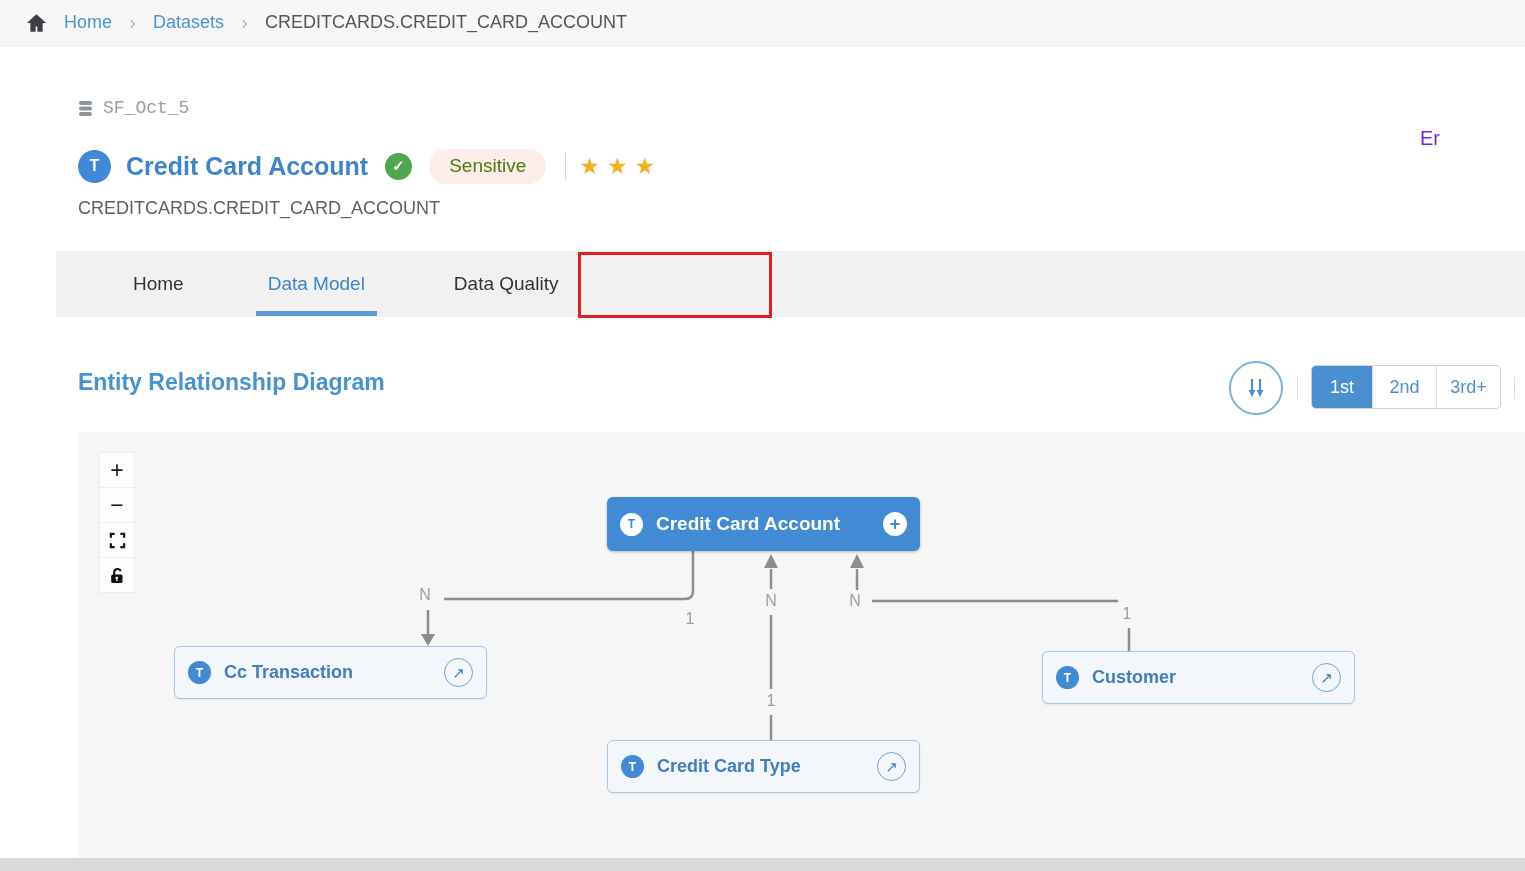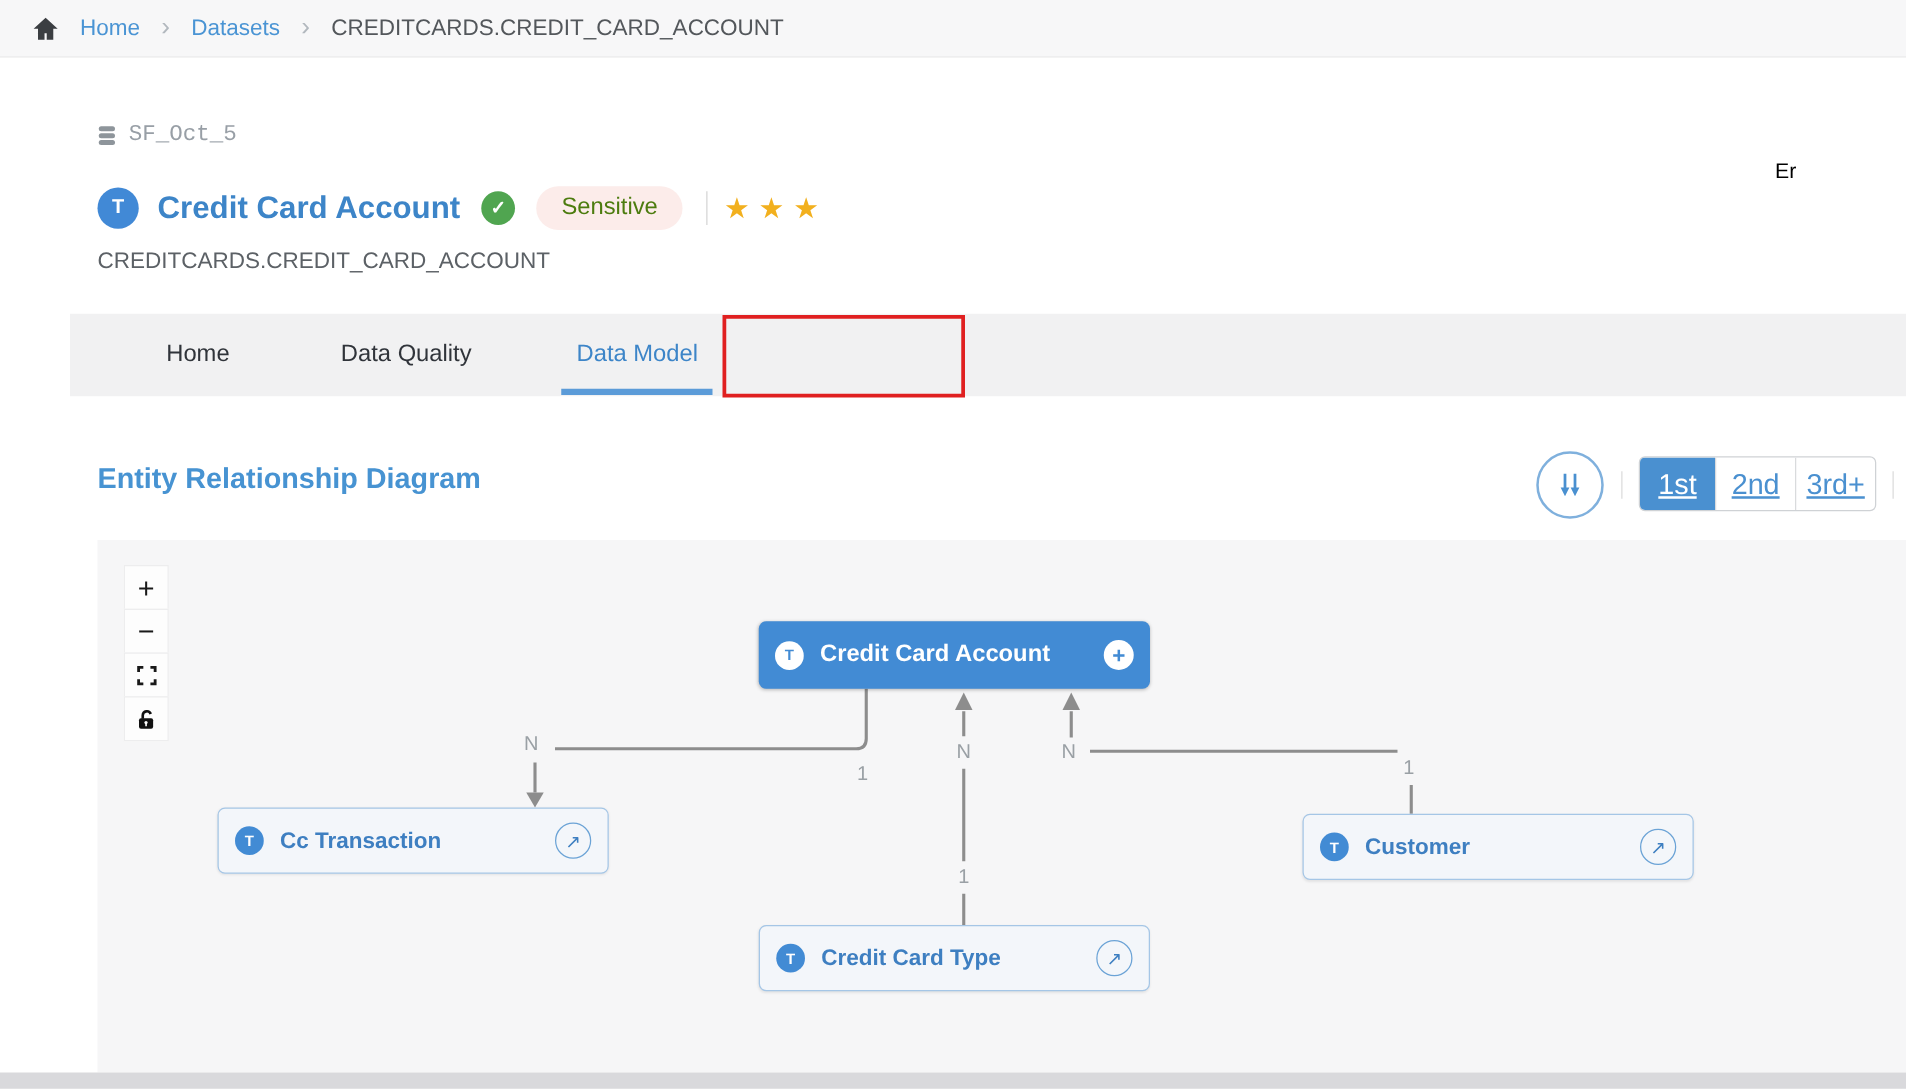--- a/index.html
+++ b/index.html
@@ -24,21 +24,21 @@
     align-items:center; justify-content:center; margin-right:15px; }
   .page-title { font-size:25px; font-weight:bold; color:#3d85c8; margin-right:17px; }
   .check-circle { width:27px; height:27px; border-radius:50%; background:#50a550;
     color:#fff; font-size:15px; font-weight:bold; display:flex;
     align-items:center; justify-content:center; margin-right:17px; }
   .sensitive-pill { background:#fcecea; color:#4d7c0f; font-size:19px;
     padding:6px 20px 7px; border-radius:19px; margin-right:13px; }
   .hdr-divider { width:1px; height:27px; background:#d5d5d5; margin:0 13px 0 6px; }
   .stars { display:flex; gap:7px; color:#f2b01e; font-size:23px; line-height:1; }
   .subtitle { left:78px; top:198px; font-size:18px; color:#5c6166; }
-  .edge-text { left:1420px; top:127px; font-size:17px; color:#000000; }
+  .edge-text { left:1420px; top:127px; font-size:20px; color:#6d28d9; }
 
   
   .tabstrip { left:56px; top:251px; right:0; height:66px; background:#f1f1f2;
     display:flex; align-items:stretch; }
   .tab { display:flex; align-items:center; padding:0 12px; font-size:19px;
     color:#30343a; position:relative; cursor:pointer; }
   .tab-overview { margin-left:10px; }
   .tab-data { margin-left:65px; }
   .tab-quality { margin-left:65px; }
   .tab-model { margin-left:60px; }
@@ -51,22 +51,22 @@
   
   .erd-title { left:78px; top:369px; font-size:23px; font-weight:600; color:#4793d2; }
   .layout-btn { left:1229px; top:361px; width:54px; height:54px; border-radius:50%;
     border:2px solid #7fb0dd; background:#fff; display:flex; align-items:center;
     justify-content:center; cursor:pointer; }
   .ctrl-divider { width:1px; height:22px; background:#dcdcdc; }
   .divider-1 { left:1297px; top:377px; }
   .divider-2 { left:1514px; top:377px; }
   .segmented { left:1311px; top:365px; height:44px; display:flex;
     border:1px solid #cfd2d5; border-radius:5px; overflow:hidden; background:#fff; }
-  .seg { display:flex; align-items:center; justify-content:center; font-size:23px;
-    color:#4a90d0; cursor:pointer; border-left:1px solid #d9dbdd;text-decoration:underline; }
+  .seg { display:flex; align-items:center; justify-content:center; font-size:18px;
+    color:#4a90d0; cursor:pointer; border-left:1px solid #d9dbdd; }
   .seg:first-child { border-left:none; }
   .seg-1 { width:60px; } .seg-2 { width:64px; } .seg-3 { width:64px; }
   .seg.active { background:#4a90d0; color:#fff; }
 
   
   .canvas { left:78px; top:432px; width:1447px; height:426px; background:#f6f6f7;
     overflow:hidden; }
   .zoombar { position:absolute; left:21px; top:20px; display:flex;
     flex-direction:column; }
   .zbtn { width:36px; height:36px; background:#fdfdfd; border:1px solid #ededee;
@@ -145,25 +145,25 @@
   </span>
 </div>
 
 <div class="abs subtitle">CREDITCARDS.CREDIT_CARD_ACCOUNT</div>
 <div class="abs edge-text">Er</div>
 
 <div class="abs tabstrip">
   <div class="tab tab-data">
       <span>Home</span>
     </div>
+  <div class="tab tab-model active">
+      <span>Data Model</span>
+    </div>
   <div class="tab tab-quality">
       <span>Data Quality</span>
-    </div>
-  <div class="tab tab-model active">
-      <span>Data Model</span>
     </div>
 </div>
 <div class="abs annotation-box"></div>
 
 <div class="abs erd-title">Entity Relationship Diagram</div>
 
 <div class="abs layout-btn">
   <span style="display:flex;">
     <svg width="26" height="26" viewBox="0 0 26 26">
       <g stroke="#4a90d0" stroke-width="2.2" fill="#4a90d0">

